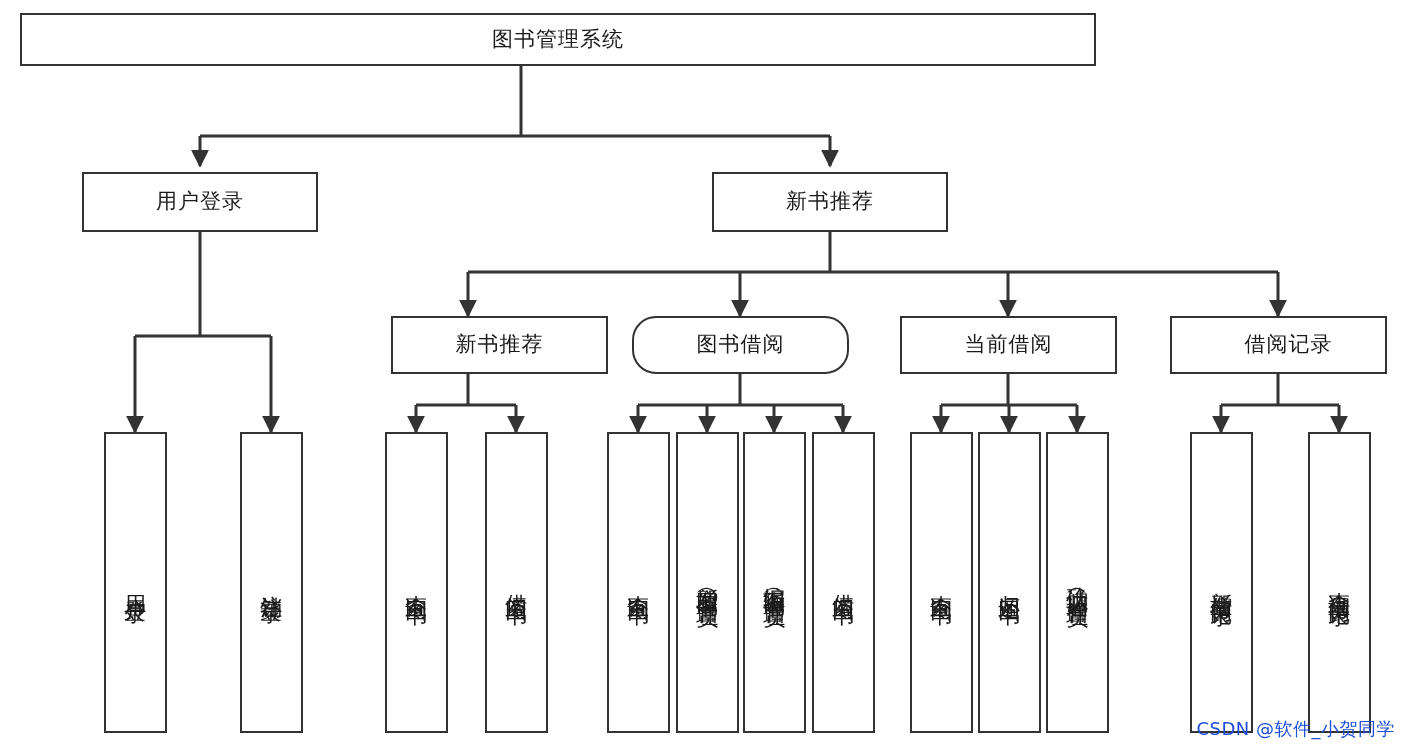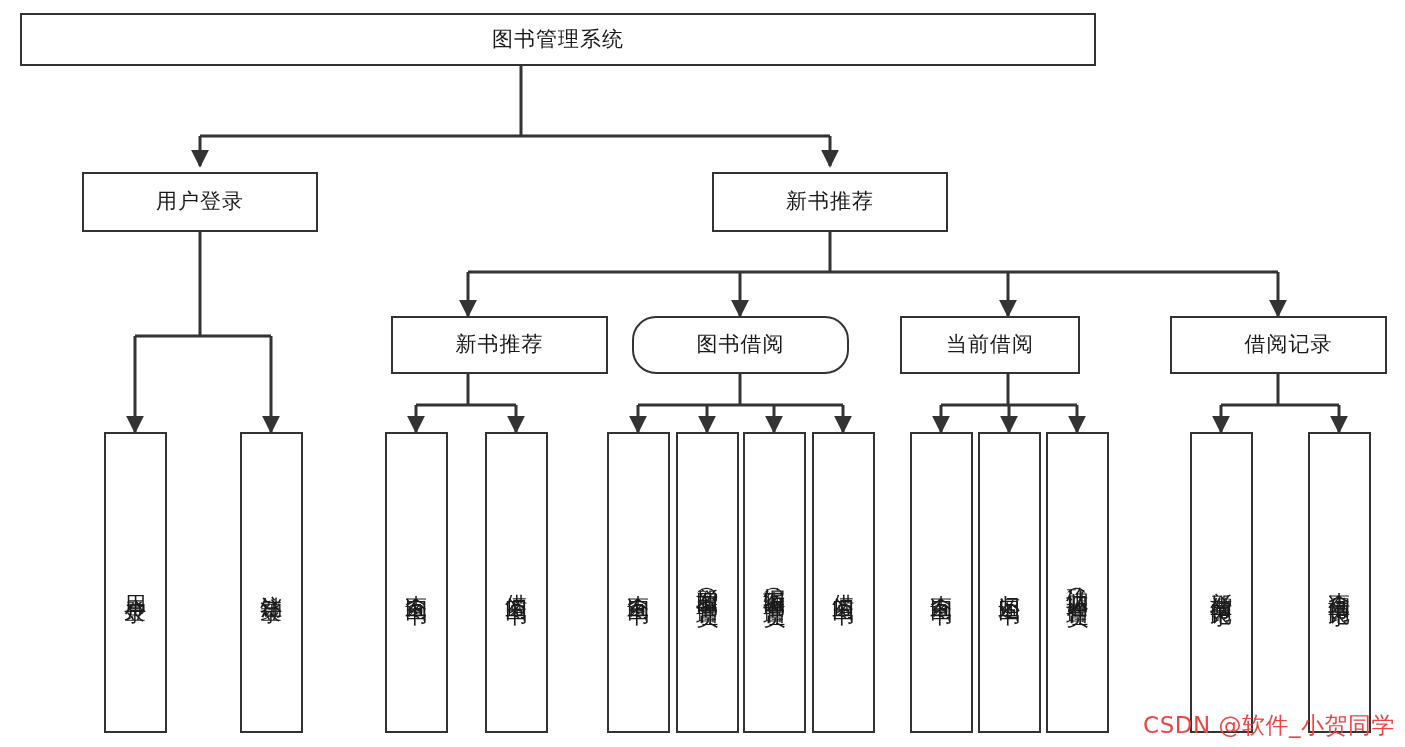--- a/index.html
+++ b/index.html
@@ -51,22 +51,22 @@
   }
   .node.vert .vtext {
     writing-mode: vertical-rl;
     text-orientation: upright;
     white-space: nowrap;
   }
   .watermark {
     position: absolute;
     right: 10px;
     bottom: 6px;
-    font-size: 23px;
-    color: #ef4444;
+    font-size: 18px;
+    color: #1d4ed8;
     letter-spacing: 0.5px;
     white-space: nowrap;
     pointer-events: none;
   }
 </style>
 </head>
 <body>
 
 <div id="diagram-root">
 
@@ -130,21 +130,21 @@
   <div class="node horiz" style="left:712px; top:172px; width:236px; height:60px;">
     <span>新书推荐</span>
   </div>
 
   <div class="node horiz" style="left:360px; top:316px; width:217px; height:58px;margin-left:31px;">
     <span>新书推荐</span>
   </div>
   <div class="node horiz" style="left:632px; top:316px; width:217px; height:58px;border-radius:24px;">
     <span>图书借阅</span>
   </div>
-  <div class="node horiz" style="left:900px; top:316px; width:180px; height:58px;">
+  <div class="node horiz" style="left:900px; top:316px; width:217px; height:58px;">
     <span>当前借阅</span>
   </div>
   <div class="node horiz" style="left:1170px; top:316px; width:217px; height:58px;padding-left:20px;">
     <span>借阅记录</span>
   </div>
 
   <div class="node vert" style="left:104px; top:432px; width:63px; height:301px;">
     <span class="vtext">用户登录</span>
   </div>
   <div class="node vert" style="left:240px; top:432px; width:63px; height:301px;">

